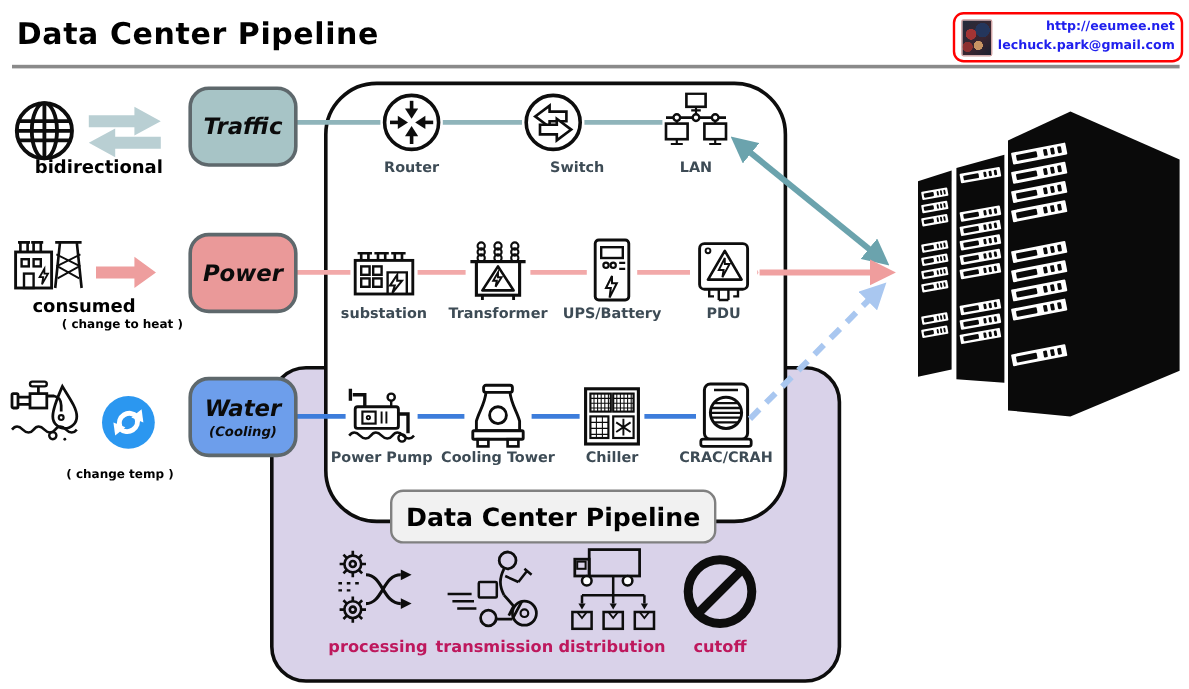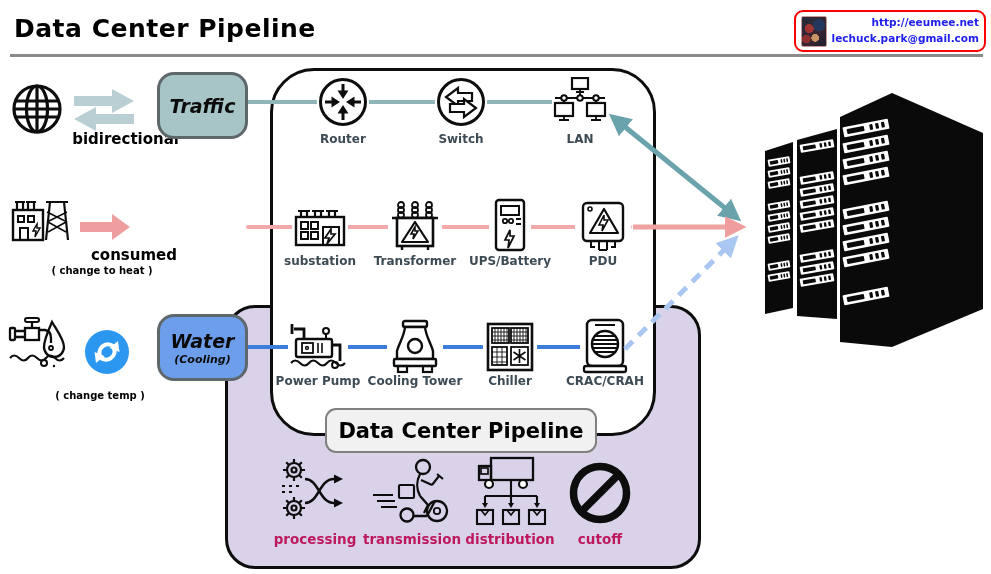--- a/index.html
+++ b/index.html
@@ -38,21 +38,21 @@
 
   .line{position:absolute;height:4px;z-index:3;border-radius:2px;}
   .line-traffic{left:246px;top:100px;width:336px;background:#8fb4ba;}
   .line-power{left:246px;top:225px;width:386px;background:#f2a9a9;}
   .line-water{left:246px;top:345px;width:358px;background:#3d7ddb;}
 
   .icon{position:absolute;z-index:4;background:#fff;line-height:0;}
   .icon-bare{position:absolute;z-index:4;line-height:0;background:transparent;}
   .nlabel{position:absolute;z-index:4;text-align:center;font-size:12px;font-weight:bold;color:#3d4b55;}
   .slabel{position:absolute;z-index:4;text-align:center;font-size:13.5px;font-weight:800;color:#be185d;}
-  .leglabel{position:absolute;z-index:2;text-align:right;font-weight:800;font-size:15px;}
+  .leglabel{position:absolute;z-index:2;text-align:left;font-weight:800;font-size:15px;}
   .legnote{position:absolute;z-index:2;text-align:center;font-weight:800;font-size:10px;}
   .cycleicon{left:85px;top:330px;width:44px;height:44px;border-radius:50%;background:#2b97f0;z-index:2;
              display:flex;align-items:center;justify-content:center;}
   .overlay{left:0;top:0;z-index:6;pointer-events:none;}
   svg{display:block;}
 </style>
 </head>
 <body>
 
 <div class="canvas">
@@ -71,20 +71,23 @@
   <div class="abs purplebox"></div>
   <div class="abs whitebox"></div>
   <div class="abs labelbox">Data Center Pipeline</div>
 
   <div class="line line-traffic"></div>
   <div class="line line-power"></div>
   <div class="line line-water"></div>
 
   <div class="abs pill pill-traffic">
     <span>Traffic</span>
+  </div>
+  <div class="abs pill pill-power">
+    <span>Power</span>
   </div>
   <div class="abs pill pill-water">
     <span>Water</span>
     <span class="sub">(Cooling)</span>
   </div>
 
   <div class="icon-bare" style="left:10px;top:82px">
     <svg width="54" height="54" viewBox="0 0 54 54" fill="none" stroke="#0d0d0d" stroke-width="3.2">
       <circle cx="27" cy="27" r="23"></circle>
         <ellipse cx="27" cy="27" rx="10.5" ry="23"></ellipse>
@@ -162,21 +165,21 @@
   </div>
   <div class="nlabel" style="left:293px;top:132px;width:100px">Router</div>
 
   <div class="icon" style="left:435px;top:76px">
     <svg width="52" height="52" viewBox="0 0 52 52" fill="none" stroke="#0d0d0d">
       <circle cx="26" cy="26" r="22.5" stroke-width="3" fill="#fff"></circle>
       <path d="M37,17 L23,17 L23,12 L11,21 L23,30 L23,25 L37,25 Z" stroke-width="2.2" fill="#fff"></path>
       <path d="M15,28 L29,28 L29,23 L41,32 L29,41 L29,36 L15,36 Z" stroke-width="2.2" fill="#fff"></path>
     </svg>
   </div>
-  <div class="nlabel" style="left:411px;top:132px;width:100px">Switch</div>
+  <div class="nlabel" style="left:431px;top:132px;width:100px">Switch</div>
 
   <div class="icon" style="left:552px;top:77px">
     <svg width="56" height="50" viewBox="0 0 56 50" fill="none" stroke="#0d0d0d" stroke-width="2.2">
       <rect x="20" y="1" width="16" height="11"></rect>
         <path d="M28,12 V18 M24,15 H32" stroke-width="1.8"></path>
       <path d="M3,21 H53"></path>
       <circle cx="12" cy="21" r="2.8" fill="#fff" stroke-width="2"></circle>
       <circle cx="28" cy="21" r="2.8" fill="#fff" stroke-width="2"></circle>
       <circle cx="44" cy="21" r="2.8" fill="#fff" stroke-width="2"></circle>
       <path d="M12,24 V26 M44,24 V26" stroke-width="1.8"></path>

